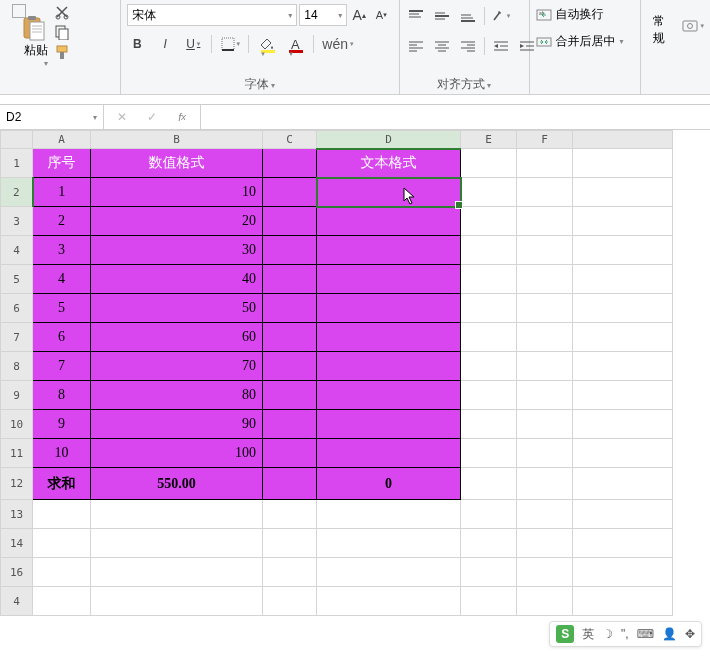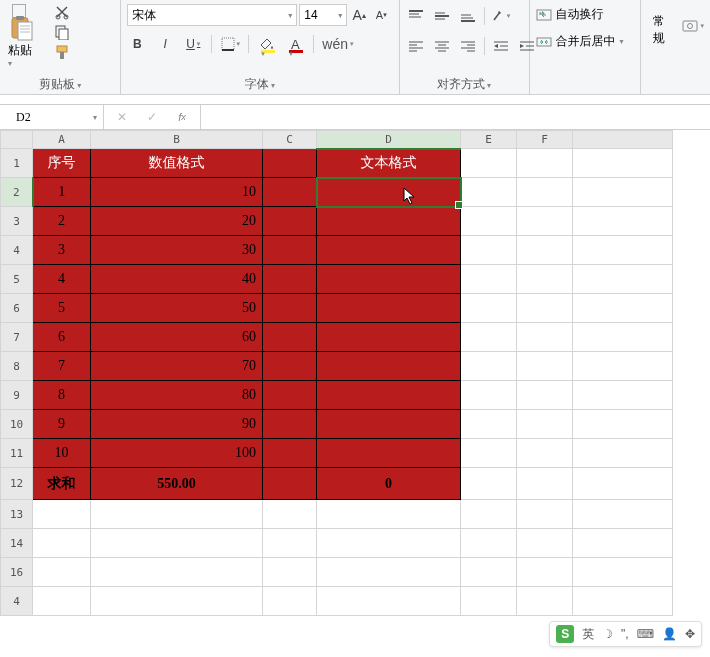--- a/index.html
+++ b/index.html
@@ -7,21 +7,21 @@
 
 
 .ribbon { background: #f5f6f7; border-bottom: 1px solid #d0d0d0; height: 95px; display: flex; }
 .rgroup { border-right: 1px solid #d0d0d0; padding: 2px 6px 0 6px; display: flex; flex-direction: column; justify-content: space-between; height: 95px; }
 .rgroup-label { text-align: center; font-size: 12px; color: #555; padding-bottom: 2px; }
 .rgroup-label::after { content: " ▾"; font-size: 8px; color: #888; }
 .rgroup-body { flex: 1; display: flex; align-items: flex-start; }
 
 
 .clipboard-body { display: flex; gap: 4px; }
-.paste-btn { display: flex; flex-direction: column; align-items: flex-start; width: 44px; padding: 2px; cursor: pointer; }
+.paste-btn { display: flex; flex-direction: column; align-items: flex-end; width: 44px; padding: 2px; cursor: pointer; }
 .paste-icon { width: 28px; height: 28px; position: relative; }
 .clipboard-col { display: flex; flex-direction: column; gap: 4px; padding-top: 2px; }
 .clipboard-col svg { width: 16px; height: 16px; }
 
 
 .font-body { display: flex; flex-direction: column; gap: 8px; padding-top: 2px; }
 .font-row1 { display: flex; gap: 2px; align-items: center; }
 .font-select { width: 170px; height: 22px; border: 1px solid #ccc; background: #fff; display: flex; align-items: center; padding: 0 4px; justify-content: space-between; }
 .font-size { width: 48px; height: 22px; border: 1px solid #ccc; background: #fff; display: flex; align-items: center; padding: 0 4px; justify-content: space-between; }
 .font-row2 { display: flex; gap: 8px; align-items: center; }
@@ -42,42 +42,42 @@
 .wm-body { display: flex; flex-direction: column; gap: 10px; padding-top: 4px; }
 .wm-item { display: flex; align-items: center; gap: 4px; cursor: pointer; }
 
 
 .format-body { padding-top: 4px; }
 .format-select { height: 22px; padding: 0 6px; display: flex; align-items: center; gap: 4px; margin-top: 13px; }
 
 
 .formula-bar { height: 25px; border-bottom: 1px solid #d0d0d0; display: flex; align-items: stretch; background: #fff; }
 .name-box { width: 104px; border-right: 1px solid #d0d0d0; display: flex; align-items: center; padding: 0 6px; justify-content: space-between; }
-.name-box span:first-child { font-family: Liberation Serif, serif; margin-left: 10px; }
+.name-box span:first-child { font-family: Liberation Sans, sans-serif; }
 .fb-btns { display: flex; align-items: center; padding: 0 8px; gap: 10px; border-right: 1px solid #d0d0d0; }
 .fb-input { flex: 1; padding: 0 6px; display: flex; align-items: center; }
 .fx-label { font-style: italic; color: #888; font-size: 11px; }
 
 .vspace { height: 10px; background: #fff; border-bottom: 1px solid #ccc; }
 
 
 .grid-container { position: relative; background: #fff; }
 .grid { border-collapse: collapse; table-layout: fixed; }
 .grid th, .grid td { border: 1px solid #d4d4d4; font-weight: normal; }
 .col-head th { background: #e8e8e8; height: 18px; text-align: center; font-size: 11px; color: #555; font-family: Consolas, monospace; }
 .col-head th.sel { background: #d8e8d8; border-bottom: 2px solid #2e7d32; }
 .grid tbody th.row-head { background: #e8e8e8; width: 32px; text-align: center; font-size: 11px; color: #555; font-family: Consolas, monospace; }
 .grid tbody tr.sel th.row-head { background: #d8e8d8; border-right: 2px solid #2e7d32; }
 .grid tbody td { height: 29px; padding: 0 4px; font-size: 14px; font-family: SimSun, serif; }
 .grid tbody tr.tall td { height: 32px; }
 .corner { width: 32px; background: #e8e8e8; }
 
 
 .hdr { background: #00b050; color: #fff; text-align: center; font-size: 16px; font-family: SimSun, serif; }
-.datacell { background: #b91c1c; border: 1px solid #000 !important; }
+.datacell { background: #d946ef; border: 1px solid #000 !important; }
 .datacell.cA { text-align: center; }
 .datacell.cB { text-align: right; padding-right: 6px; }
 .datacell.cD { text-align: center; }
 .sumrow td { font-weight: bold; text-align: center; font-size: 16px; }
 .active-cell { outline: 2px solid #2e7d32; outline-offset: -1px; position: relative; }
 .active-cell::after { content: ""; position: absolute; right: -3px; bottom: -3px; width: 6px; height: 6px; background: #2e7d32; border: 1px solid #fff; }
 .cursor-indicator { position: absolute; pointer-events: none; }
 
 
 .ime-bar { position: fixed; right: 8px; bottom: 10px; height: 26px; background: #fff; border: 1px solid #ddd; border-radius: 4px; display: flex; align-items: center; padding: 0 6px; gap: 8px; font-size: 12px; color: #555; box-shadow: 0 1px 3px rgba(0,0,0,0.1); }
@@ -123,21 +123,20 @@
             </svg>
           </span>
         <span>
             <svg viewBox="0 0 16 16">
               <rect x="3" y="2" width="10" height="6" fill="#f0c060" stroke="#b8864b"></rect>
               <rect x="6" y="8" width="4" height="7" fill="#888"></rect>
             </svg>
           </span>
       </div>
     </div>
-    <div class="rgroup-label">剪贴板</div>
   </div>
 
   <div class="rgroup" style="width:280px">
     <div class="rgroup-body font-body">
       <div class="font-row1">
         <div class="font-select">
           <span>宋体</span>
             <span class="dd-arrow">▾</span>
         </div>
         <div class="font-size">

